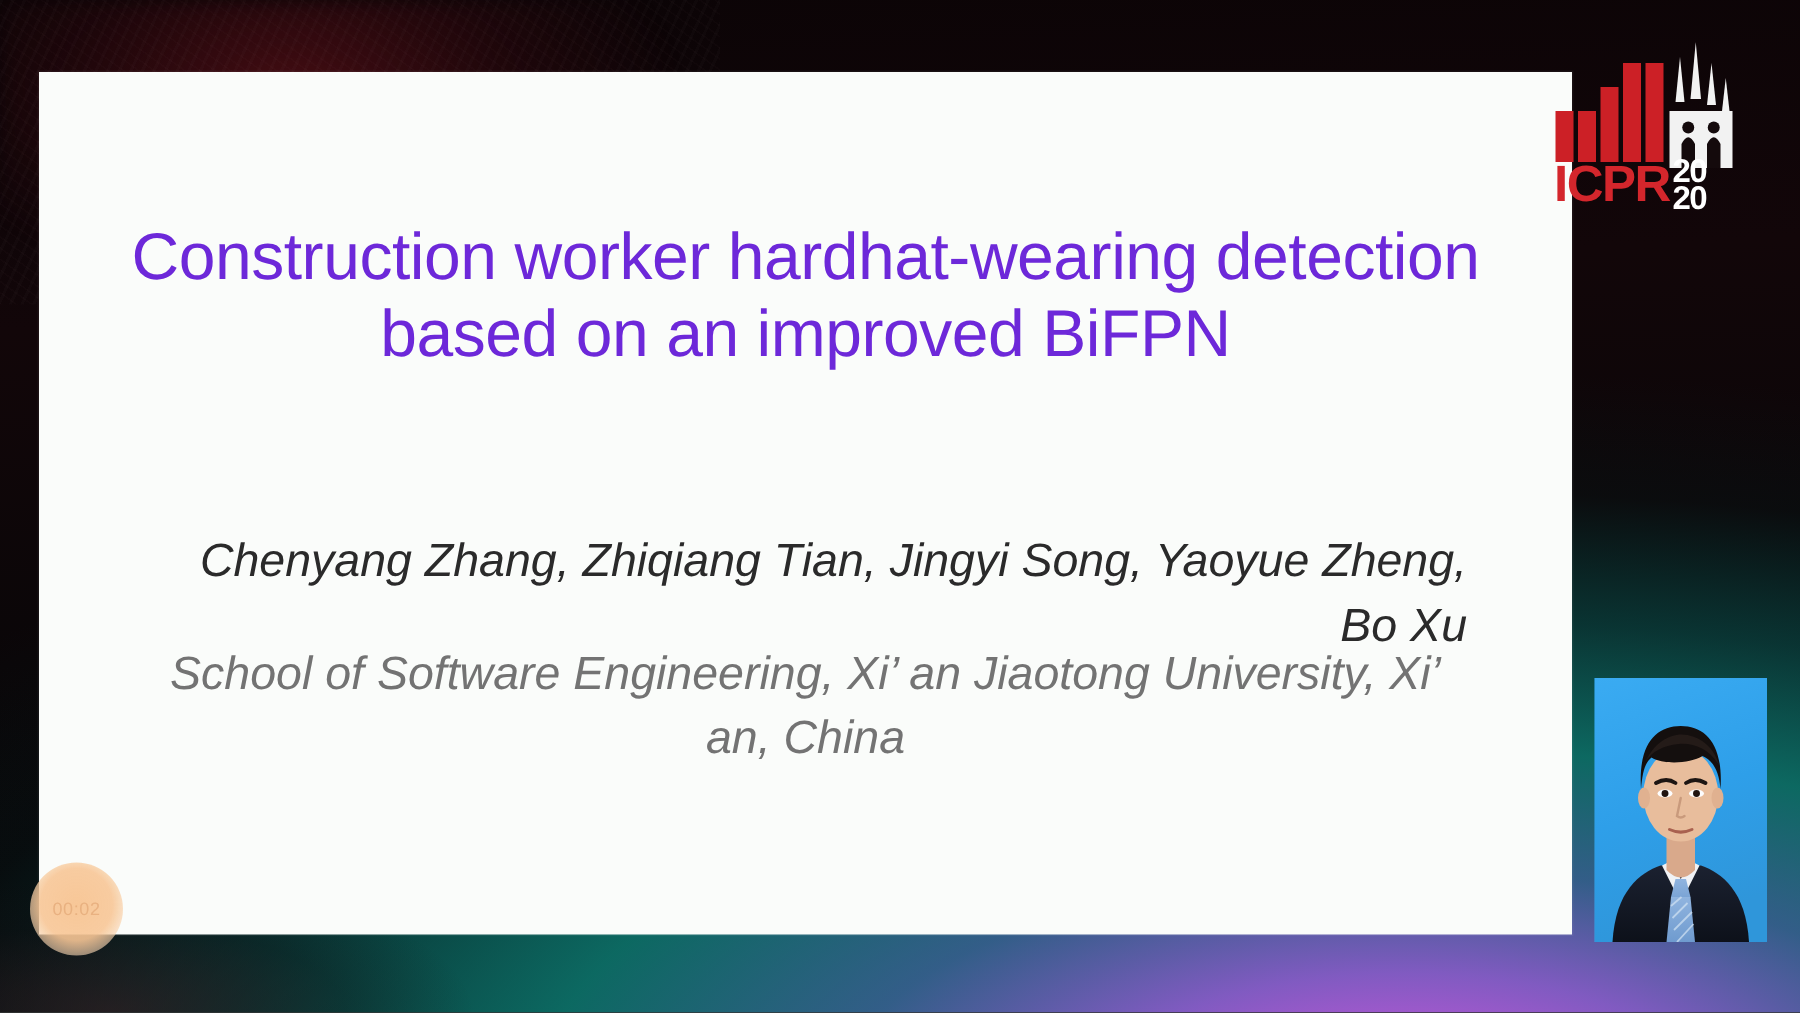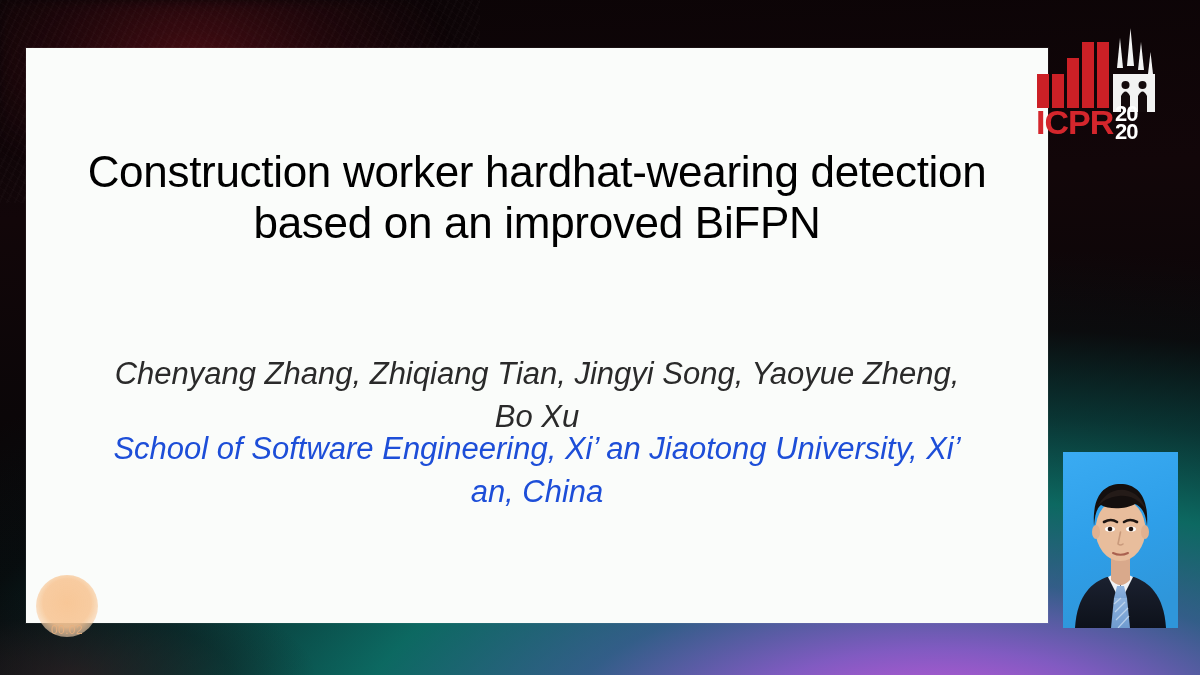--- a/index.html
+++ b/index.html
@@ -48,49 +48,49 @@
   .slide{
     position:absolute; left:26px; top:48px; width:1022px; height:575px;
     background:#fafcfa;
     box-shadow:0 0 0 1px rgba(255,255,255,0.05);
   }
   .slide-title{
     position:absolute; left:60px; top:98px; width:902px;
     text-align:center;
     font-family:"Liberation Sans", sans-serif;
     font-size:44px; font-weight:400; line-height:1.16;
-    color:#000000; letter-spacing:-0.3px;
+    color:#6d28d9; letter-spacing:-0.3px;
   }
   .slide-authors{
     position:absolute; left:70px; top:305px; width:882px;
-    text-align:center;
+    text-align:right;
     font-family:"Liberation Sans", sans-serif;
     font-style:italic; font-weight:400;
     font-size:31px; line-height:1.38;
     color:#2a2a2a;
   }
   .slide-affil{
     position:absolute; left:70px; top:380px; width:882px;
     text-align:center;
     font-family:"Liberation Sans", sans-serif;
     font-style:italic; font-weight:400;
     font-size:31px; line-height:1.38;
-    color:#1d4ed8;
+    color:#737373;
   }
 
   
   .timer{
-    position:absolute; left:36px; top:575px;
+    position:absolute; left:20px; top:575px;
     width:62px; height:62px; border-radius:50%;
     background:radial-gradient(circle at 50% 45%,
        rgba(247,196,146,0.95) 0%,
        rgba(247,198,150,0.9) 52%,
        rgba(250,221,190,0.55) 78%,
        rgba(252,238,222,0.0) 100%);
-    display:flex; align-items:flex-end; justify-content:center;
+    display:flex; align-items:center; justify-content:center;
     filter:blur(0.4px);
   }
   .timer-text{
     font-family:"Liberation Sans", sans-serif;
     font-size:12px; font-weight:400; letter-spacing:.4px;
     color:rgba(232,176,128,0.95);
   }
 
   
   .logo{

